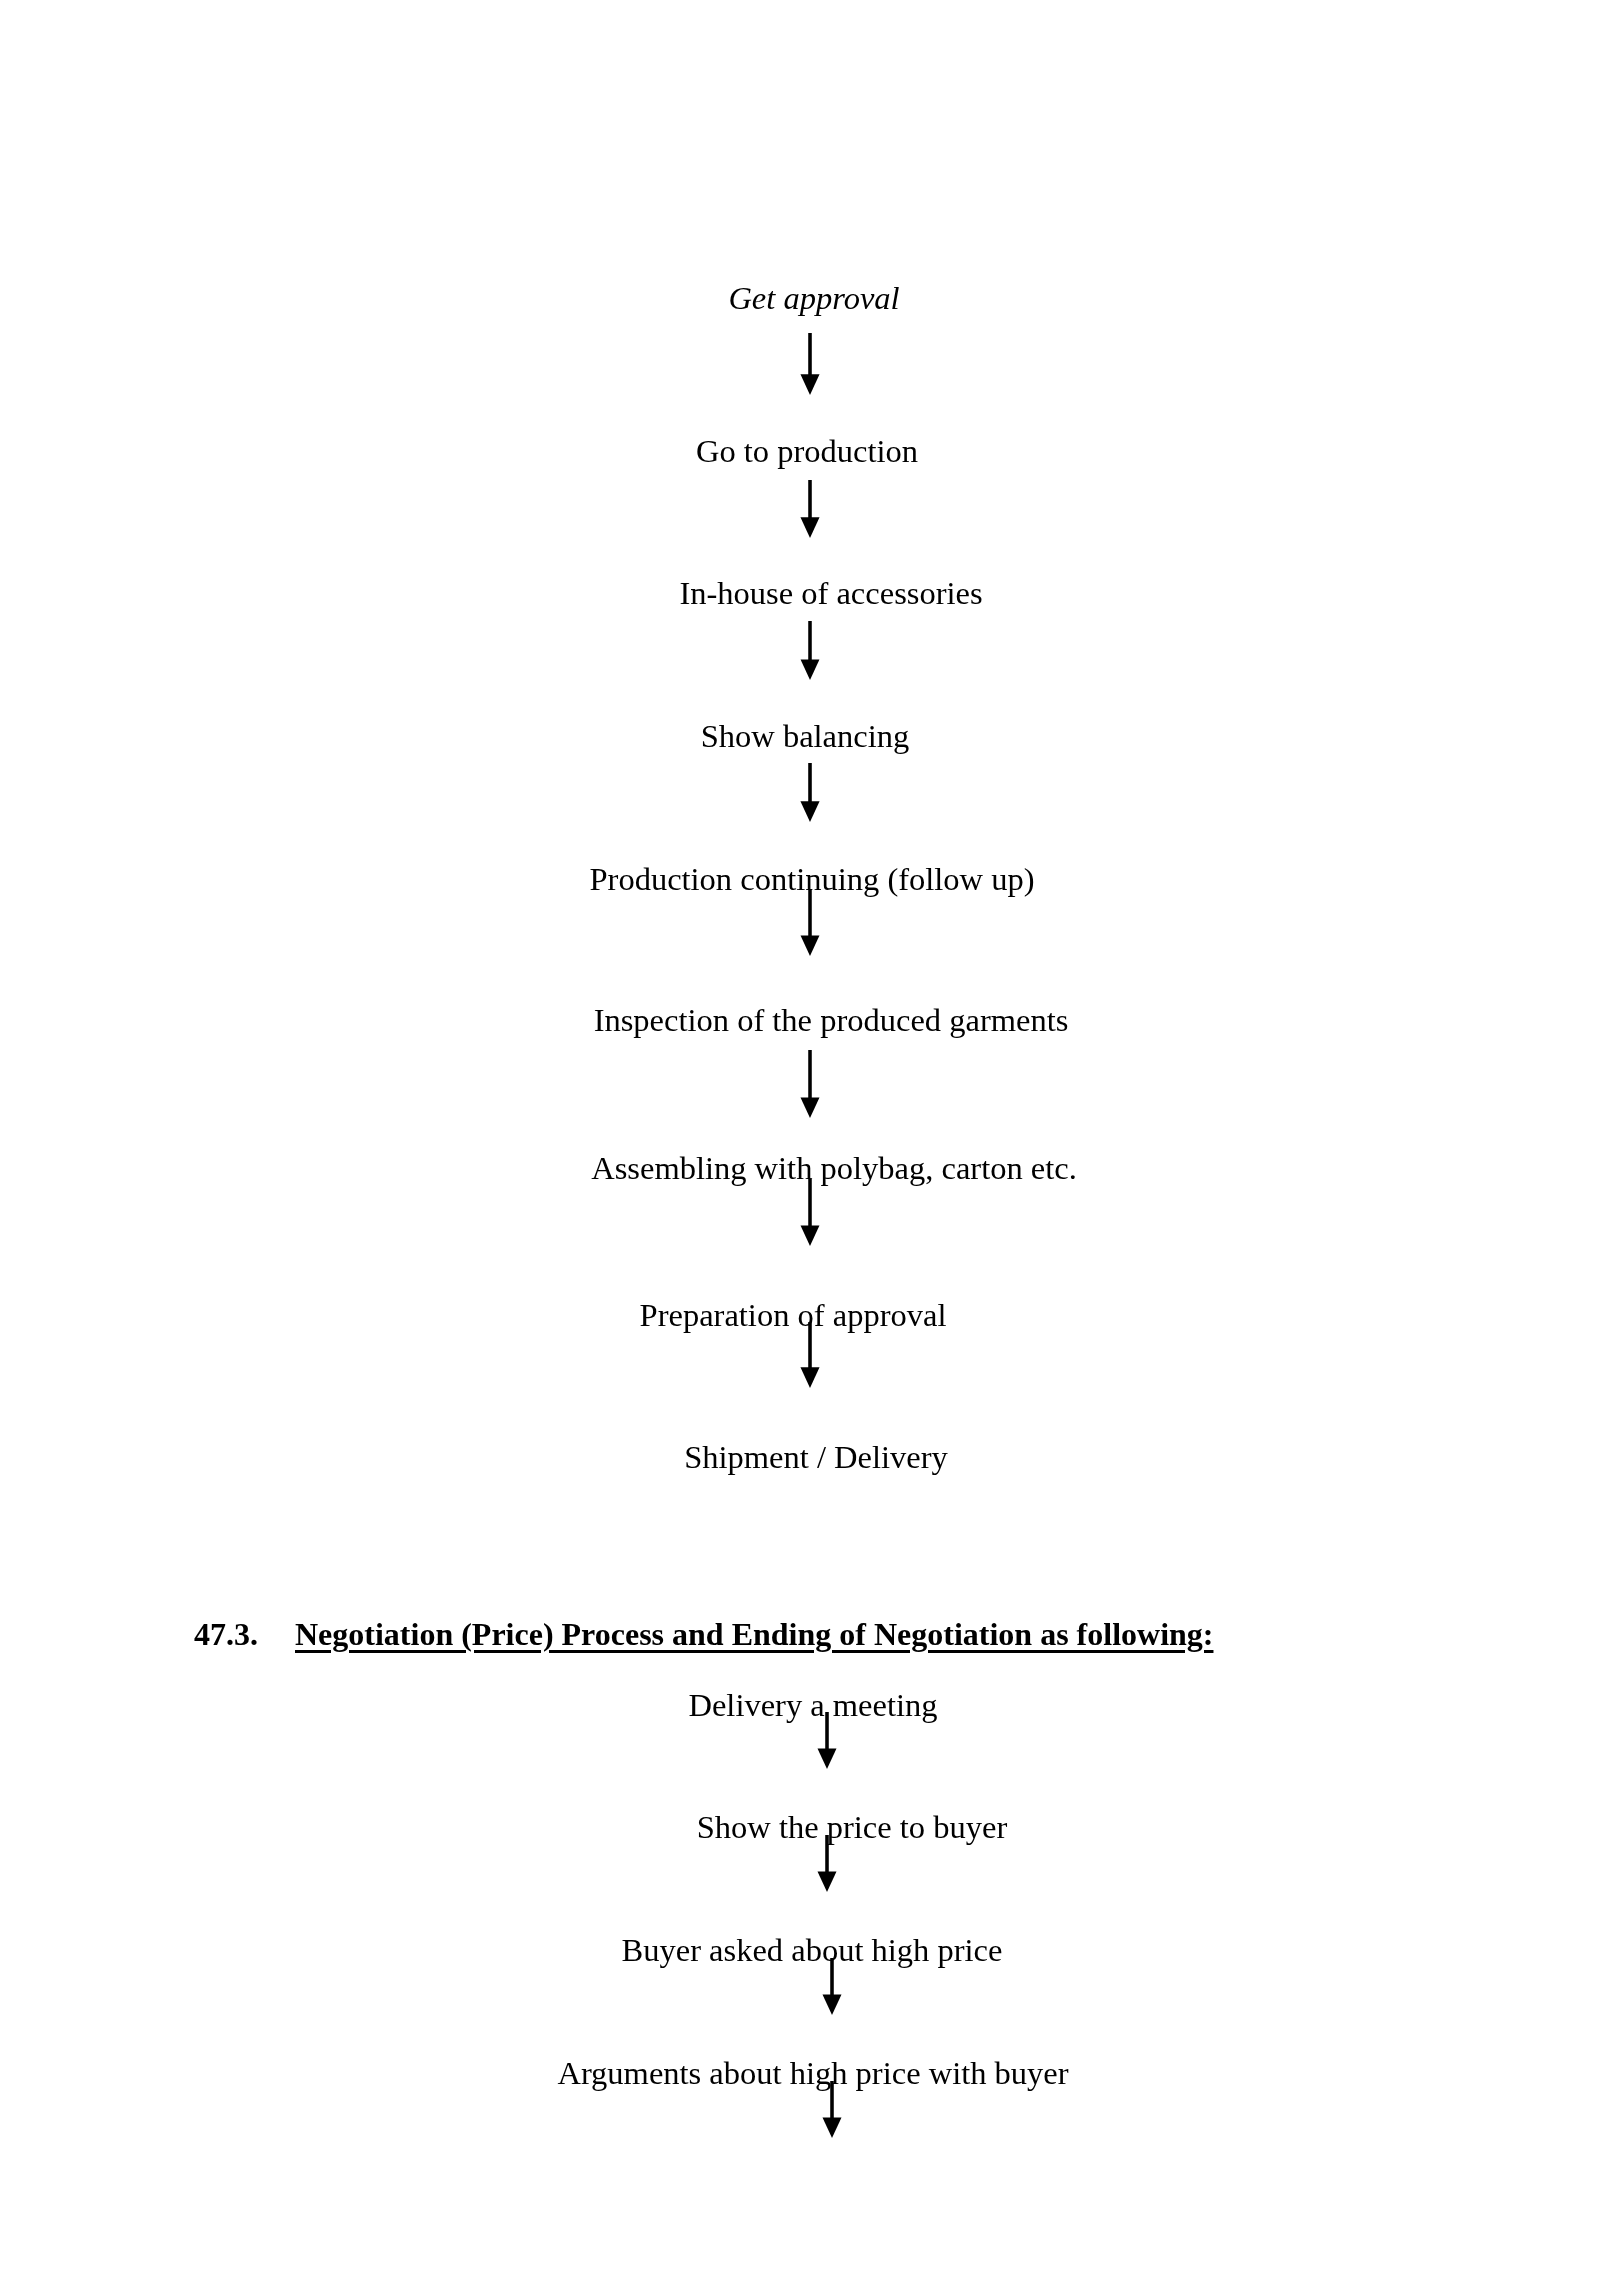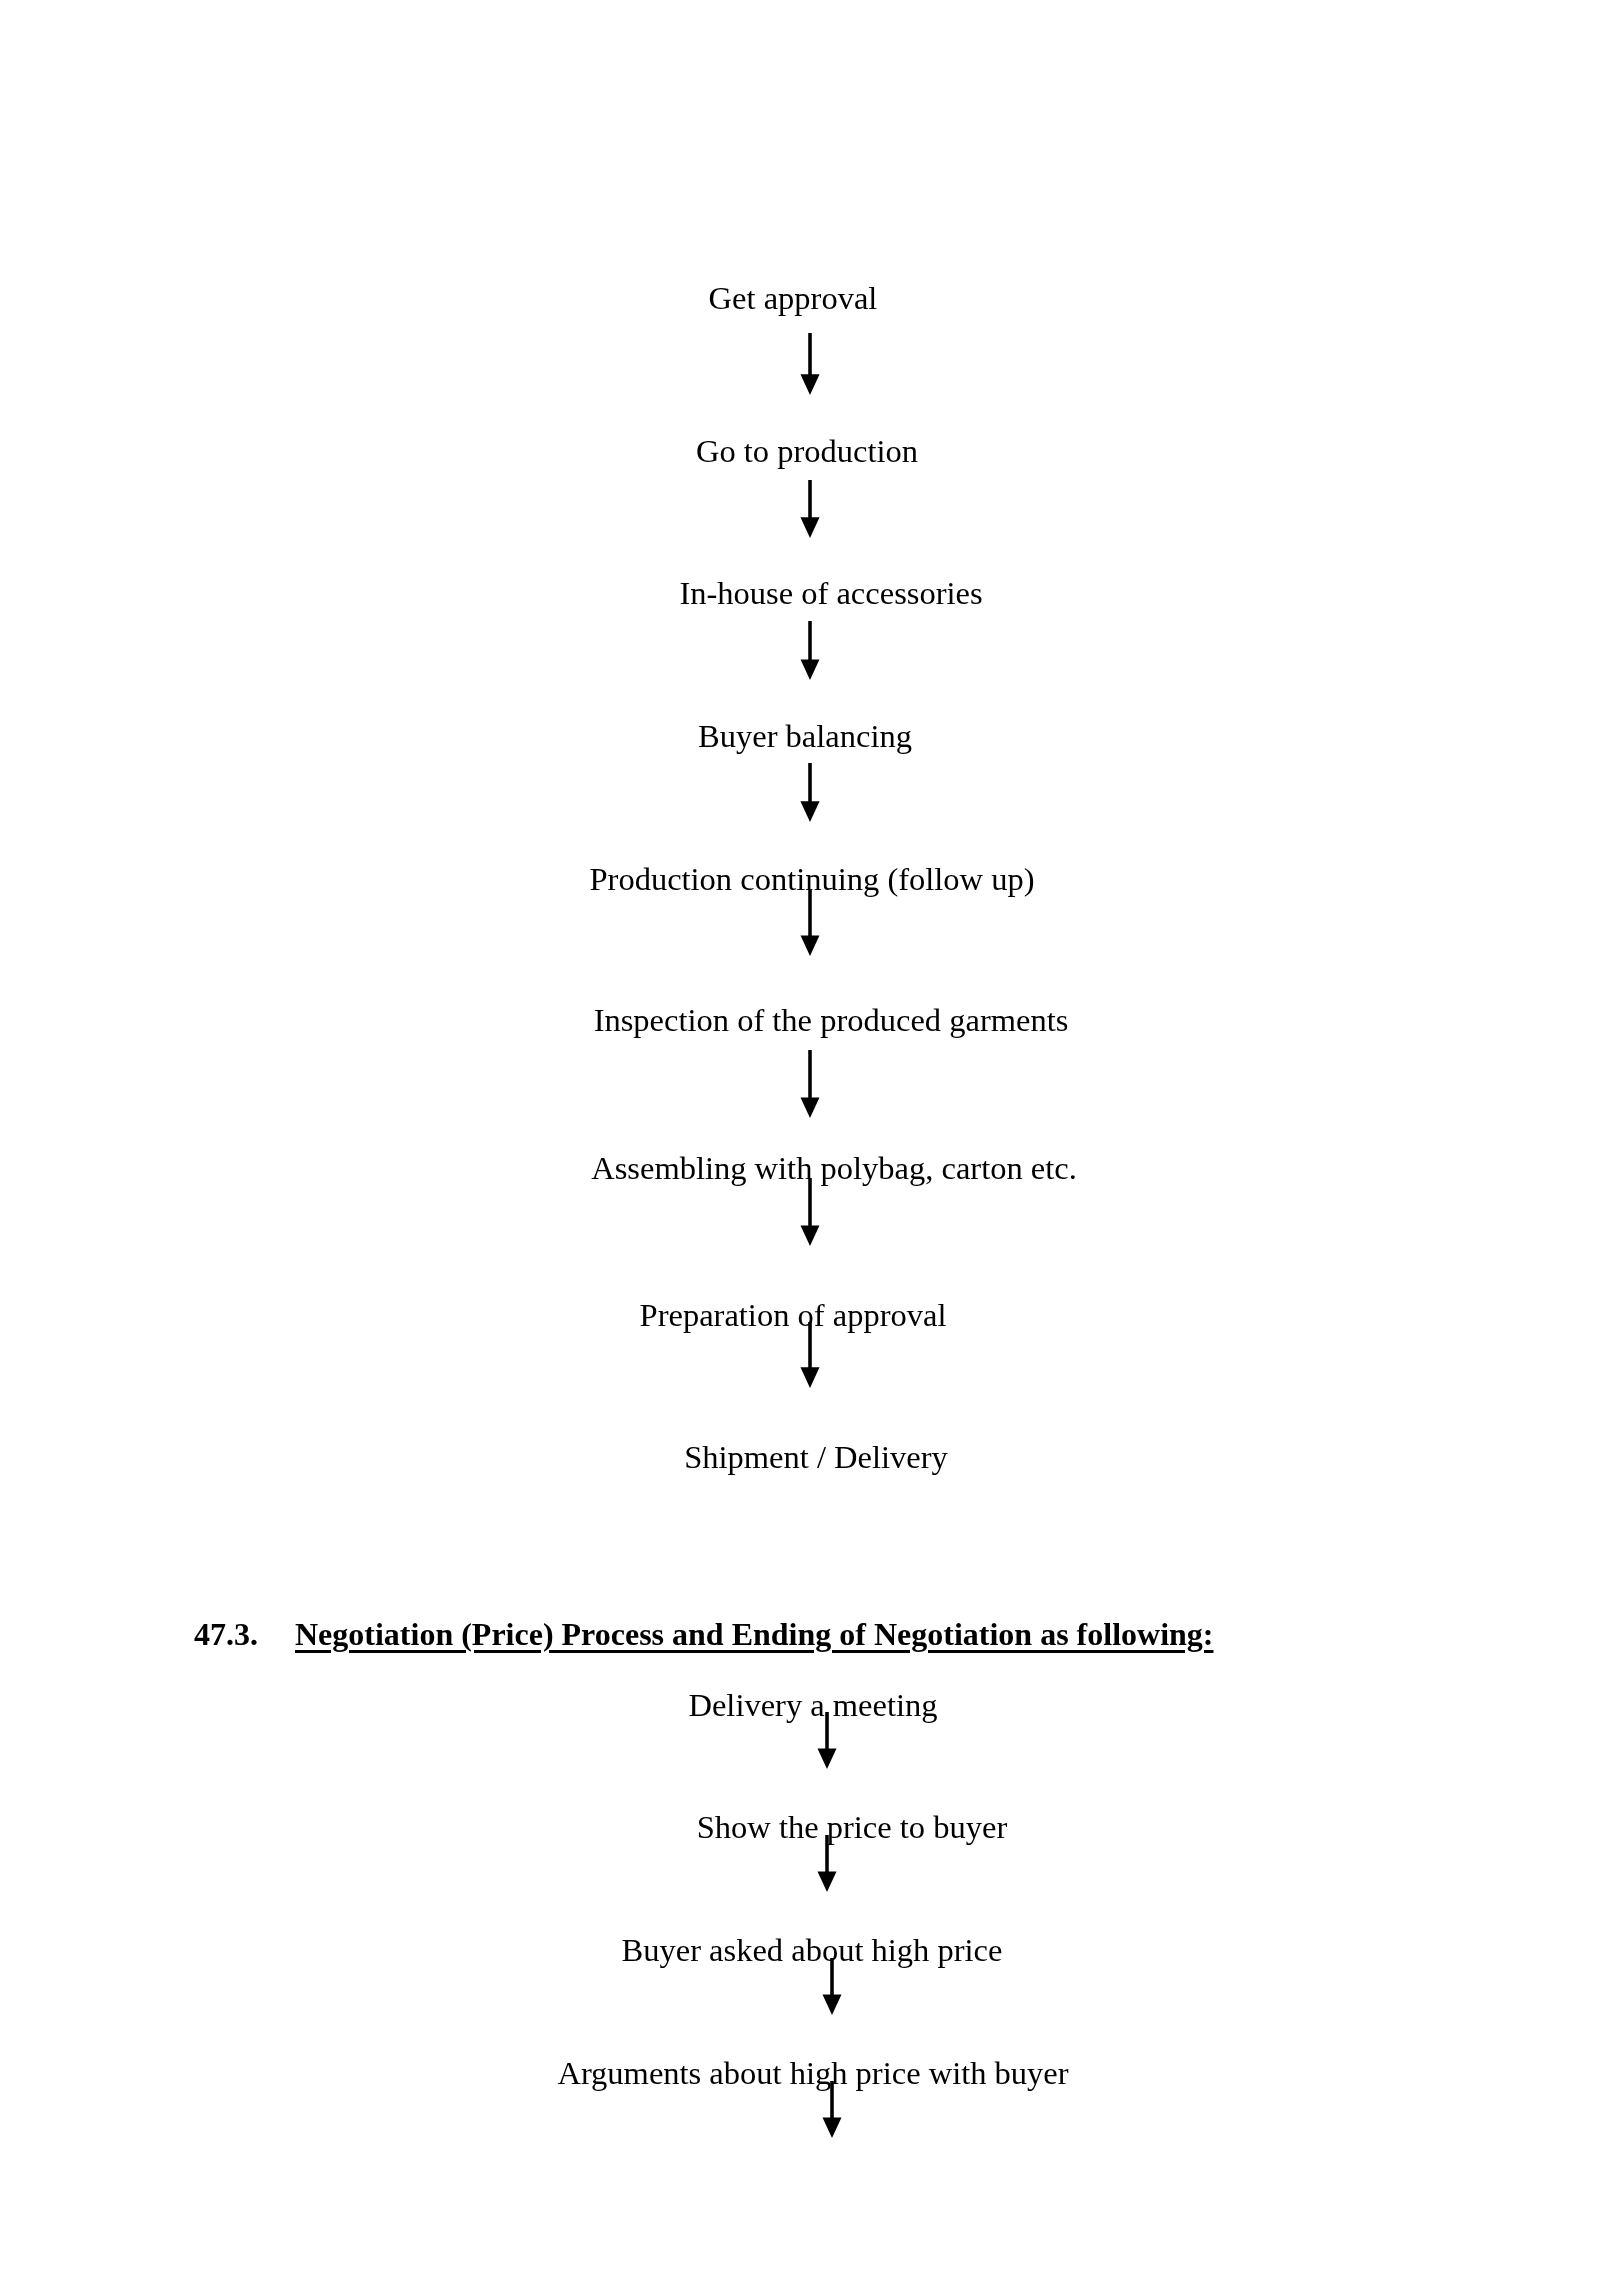--- a/index.html
+++ b/index.html
@@ -57,24 +57,24 @@
     text-underline-offset: 4.8px;
     text-decoration-thickness: 3.2px;
   }
 </style>
 </head>
 <body>
 
 <div class="page">
 
   <div id="flow-production">
-      <div class="step" style="left: 793px; top: 281px;">Get approval</div>
+      <div class="step" style="left: 814px; top: 281px; font-style: italic;">Get approval</div>
       <div class="step" style="left: 807px; top: 434px;">Go to production</div>
       <div class="step" style="left: 831px; top: 576px; text-align: right;">In-house of accessories</div>
-      <div class="step" style="left: 805px; top: 719px;">Buyer balancing</div>
+      <div class="step" style="left: 805px; top: 719px;">Show balancing</div>
       <div class="step" style="left: 812px; top: 862px;">Production continuing (follow up)</div>
       <div class="step" style="left: 831px; top: 1003px;">Inspection of the produced garments</div>
       <div class="step" style="left: 834px; top: 1151px;">Assembling with polybag, carton etc.</div>
       <div class="step" style="left: 793px; top: 1298px;">Preparation of approval</div>
       <div class="step" style="left: 816px; top: 1440px;">Shipment / Delivery</div>
       <div class="arrow" style="left: 810px; top: 333px;">
         <svg width="24" height="62" viewBox="0 0 30 78">
           <line x1="15" y1="0" x2="15" y2="56" stroke="#000" stroke-width="4.5"></line>
           <polygon points="3,52 27,52 15,78" fill="#000"></polygon>
         </svg>

